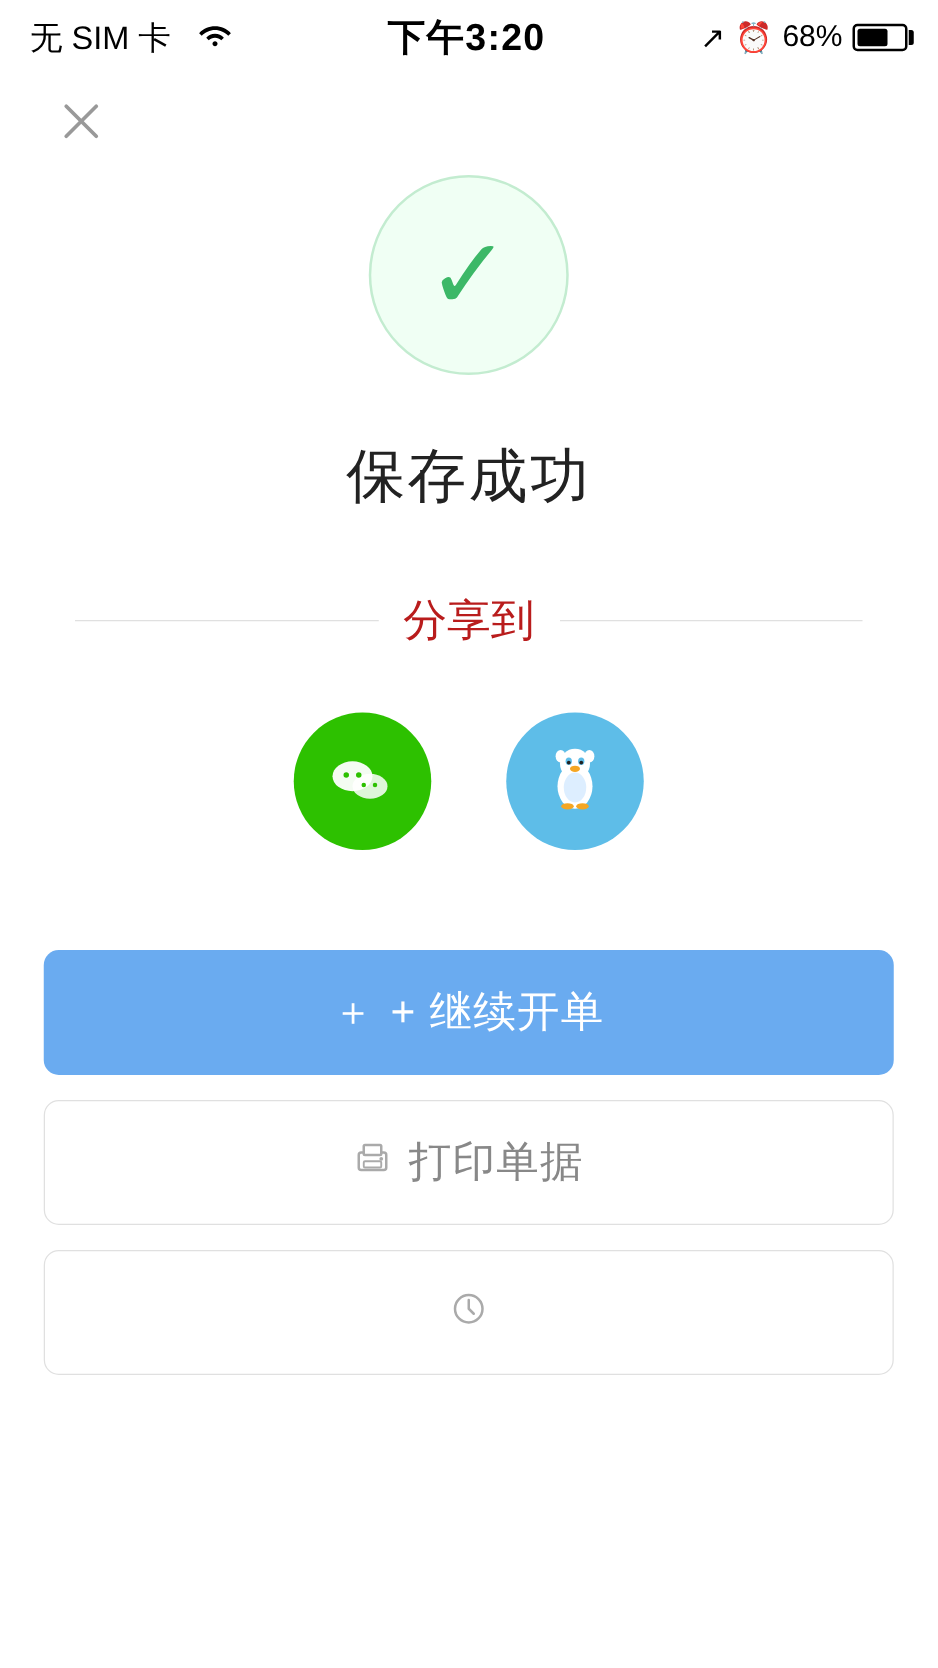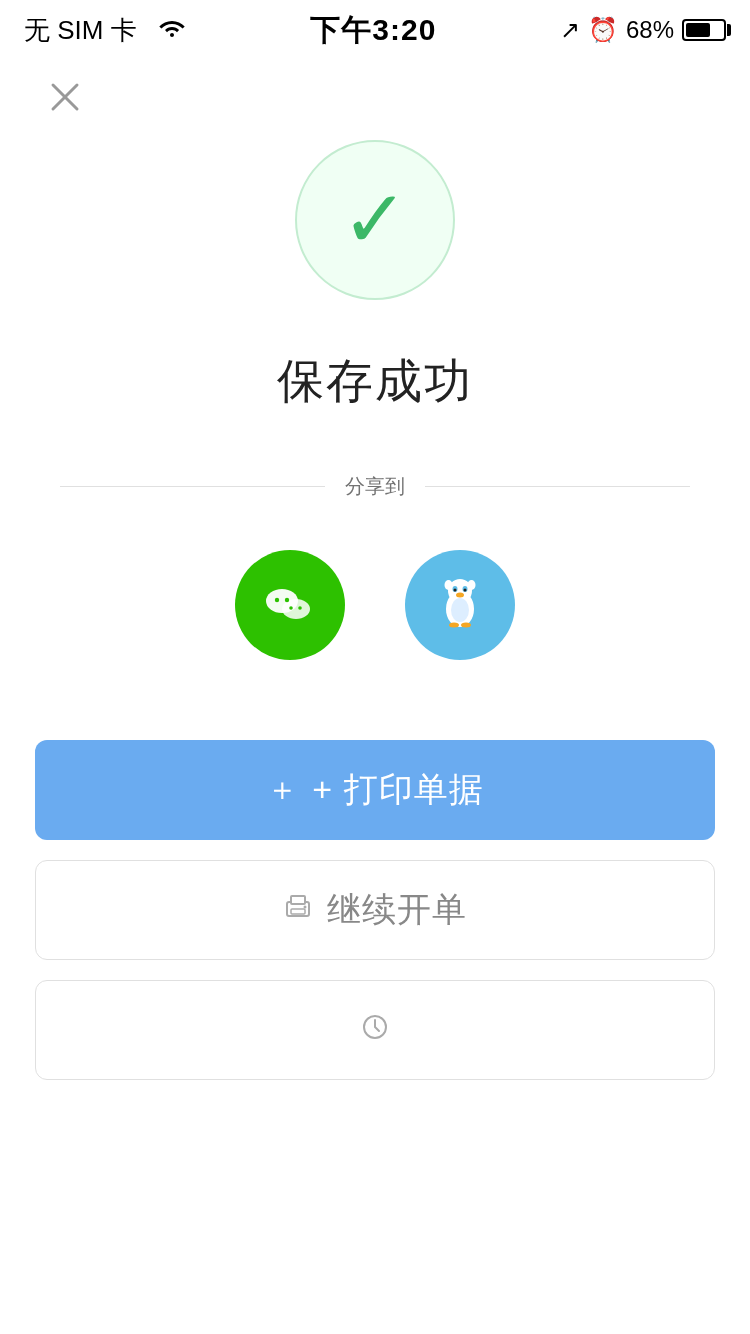--- a/index.html
+++ b/index.html
@@ -149,22 +149,22 @@
       gap: 20px;
     }
 
     .divider-line {
       flex: 1;
       height: 1px;
       background: #e0e0e0;
     }
 
     .share-label {
-      font-size: 20px;
-      color: #737373;
+      font-size: 35px;
+      color: #b91c1c;
       white-space: nowrap;
     }
 
     
     .share-icons {
       display: flex;
       gap: 60px;
       margin-bottom: 80px;
     }
 
@@ -340,33 +340,33 @@
         <ellipse cx="20.5" cy="12" rx="4" ry="5" fill="white"></ellipse>
         <ellipse cx="43.5" cy="12" rx="4" ry="5" fill="white"></ellipse>
       </svg>
     </div>
   </div>
 
   <div class="action-buttons">
 
     <button class="btn-primary">
       <span class="plus-icon">＋</span>
-      <span class="btn-primary-text">+ 打印单据</span>
+      <span class="btn-primary-text">+ 继续开单</span>
     </button>
 
     <button class="btn-secondary">
       <span class="btn-icon-gray">
         <svg width="30" height="30" viewBox="0 0 30 30" fill="none">
           <rect x="4" y="10" width="22" height="14" rx="2" stroke="#aaa" stroke-width="2"></rect>
           <rect x="8" y="4" width="14" height="8" rx="1" fill="white" stroke="#aaa" stroke-width="2"></rect>
           <rect x="8" y="17" width="14" height="5" rx="1" fill="white" stroke="#aaa" stroke-width="1.5"></rect>
           <circle cx="22" cy="15" r="1.5" fill="#aaa"></circle>
         </svg>
       </span>
-      <span class="btn-secondary-text">继续开单</span>
+      <span class="btn-secondary-text">打印单据</span>
     </button>
 
     <button class="btn-secondary">
       <span class="btn-icon-gray">
         <svg width="30" height="30" viewBox="0 0 30 30" fill="none">
           <circle cx="15" cy="15" r="11" stroke="#aaa" stroke-width="2"></circle>
           <path d="M15 8v7l4 4" stroke="#aaa" stroke-width="2" stroke-linecap="round" stroke-linejoin="round"></path>
         </svg>
       </span>
     </button>

